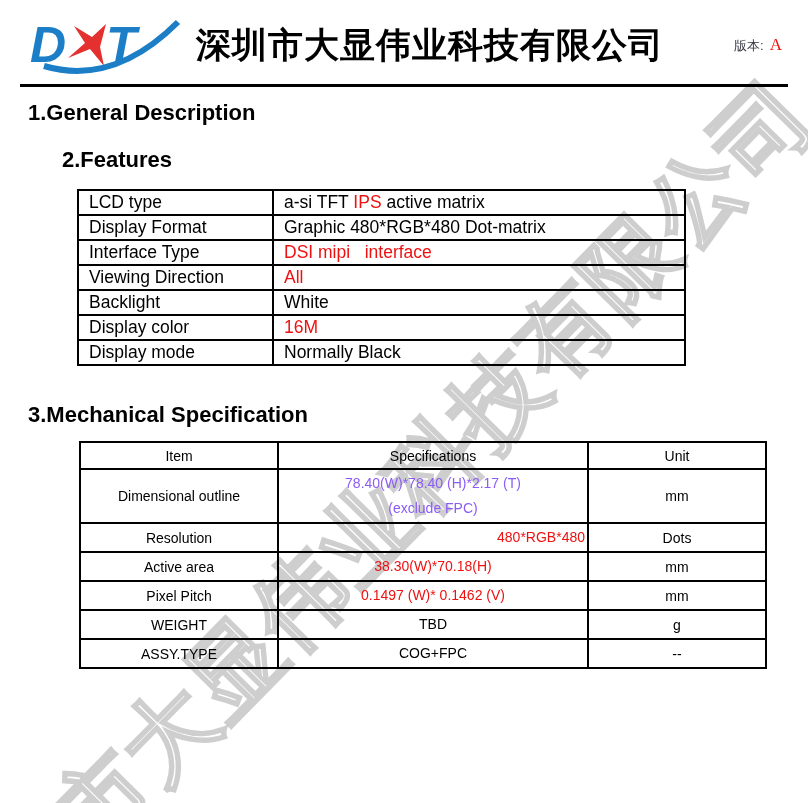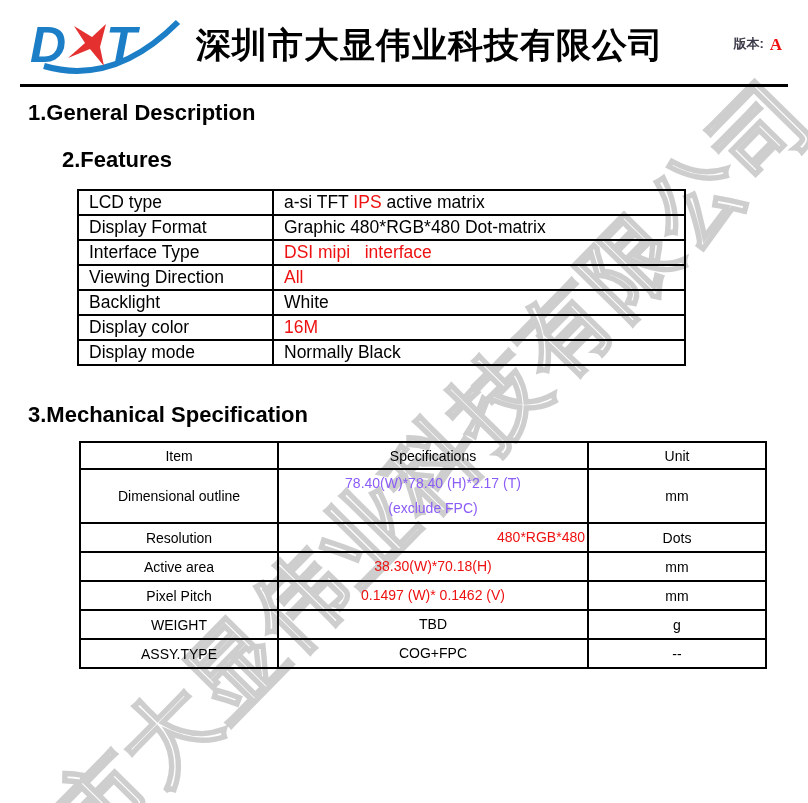--- a/index.html
+++ b/index.html
@@ -13,21 +13,21 @@
     transform:rotate(-45.5deg);transform-origin:0 0;pointer-events:none;}
   @supports not (-webkit-text-stroke: 1px #000){
     .watermark{color:rgba(200,200,200,0.4);} }
   .content-layer{position:relative;z-index:1;}
   
   .header{display:flex;align-items:center;padding:10px 26px 0 30px;height:70px;}
   .logo-svg{width:152px;height:58px;flex:0 0 auto;}
   .company-name{font-size:35px;font-weight:bold;letter-spacing:1px;margin-left:14px;
     white-space:nowrap;}
   .version{margin-left:auto;font-size:13px;color:#3a3a48;white-space:nowrap;
-    display:flex;align-items:flex-start;font-weight:bold;}
+    display:flex;align-items:flex-end;}
   .version-value{font-family:"Liberation Serif",serif;font-size:17px;margin-left:6px;}
   .rule{height:3px;background:#000;margin:4px 20px 0 20px;}
   
   .content{padding:0 22px 0 26px;}
   .section-title{font-size:22px;font-weight:bold;margin:13px 0 0 2px;}
   .para{font-size:17.5px;line-height:28px;text-align:justify;margin:11px 2px 0 2px;
     text-indent:33px;word-spacing:1px;}
   .serif-bold-red{font-family:"Liberation Serif",serif;font-weight:bold;}
   
   .features-table{border-collapse:collapse;margin:16px 0 0 51px;width:609px;

